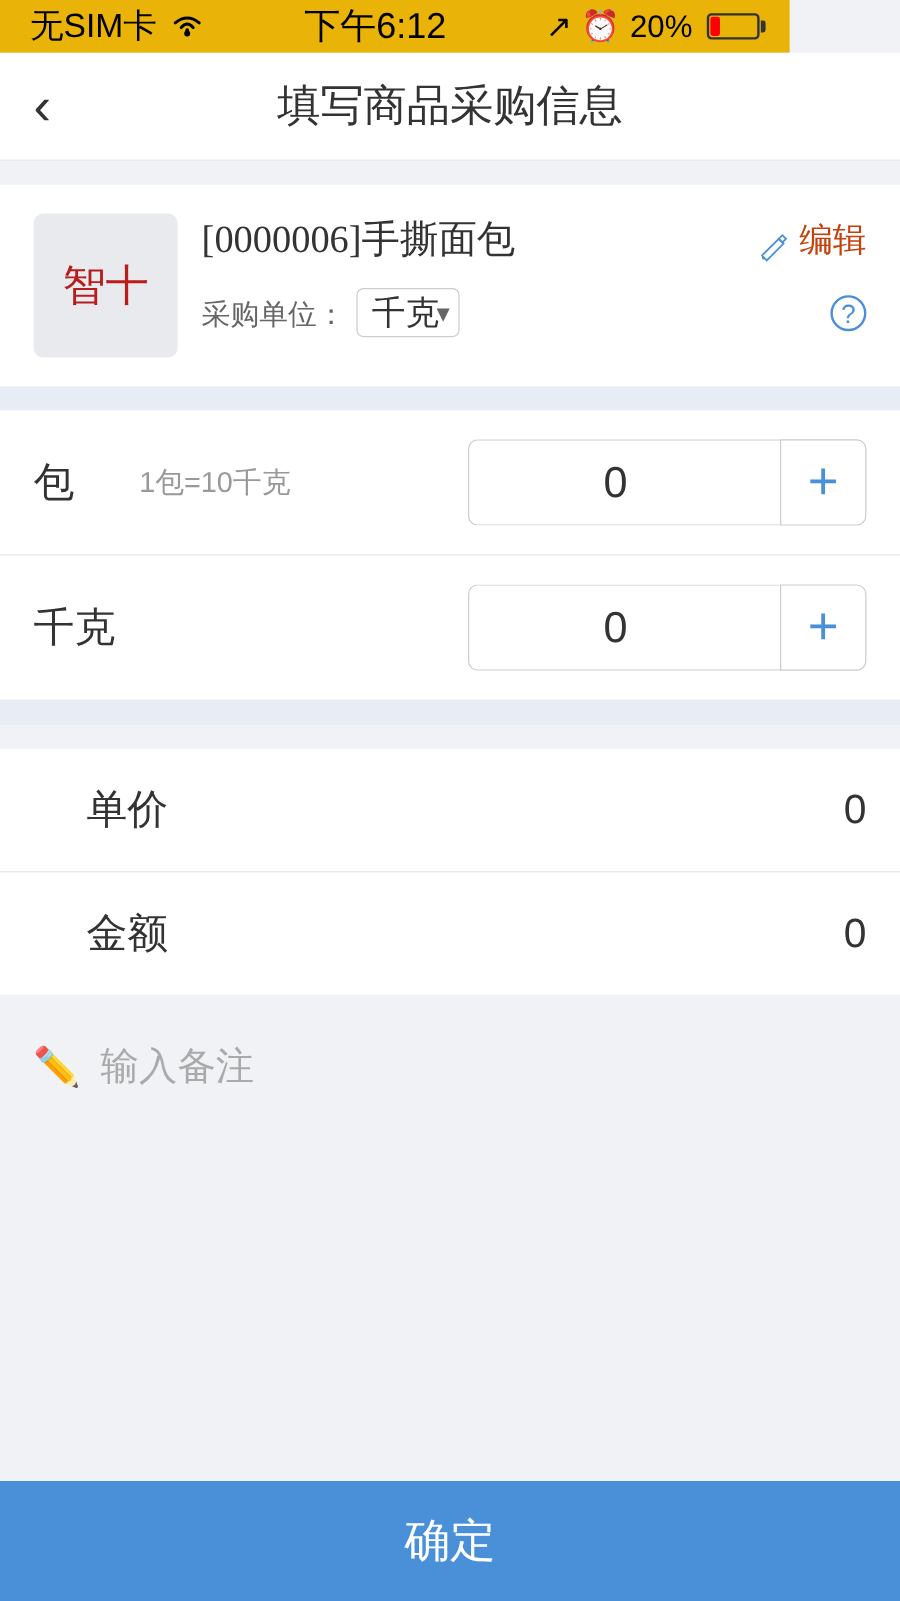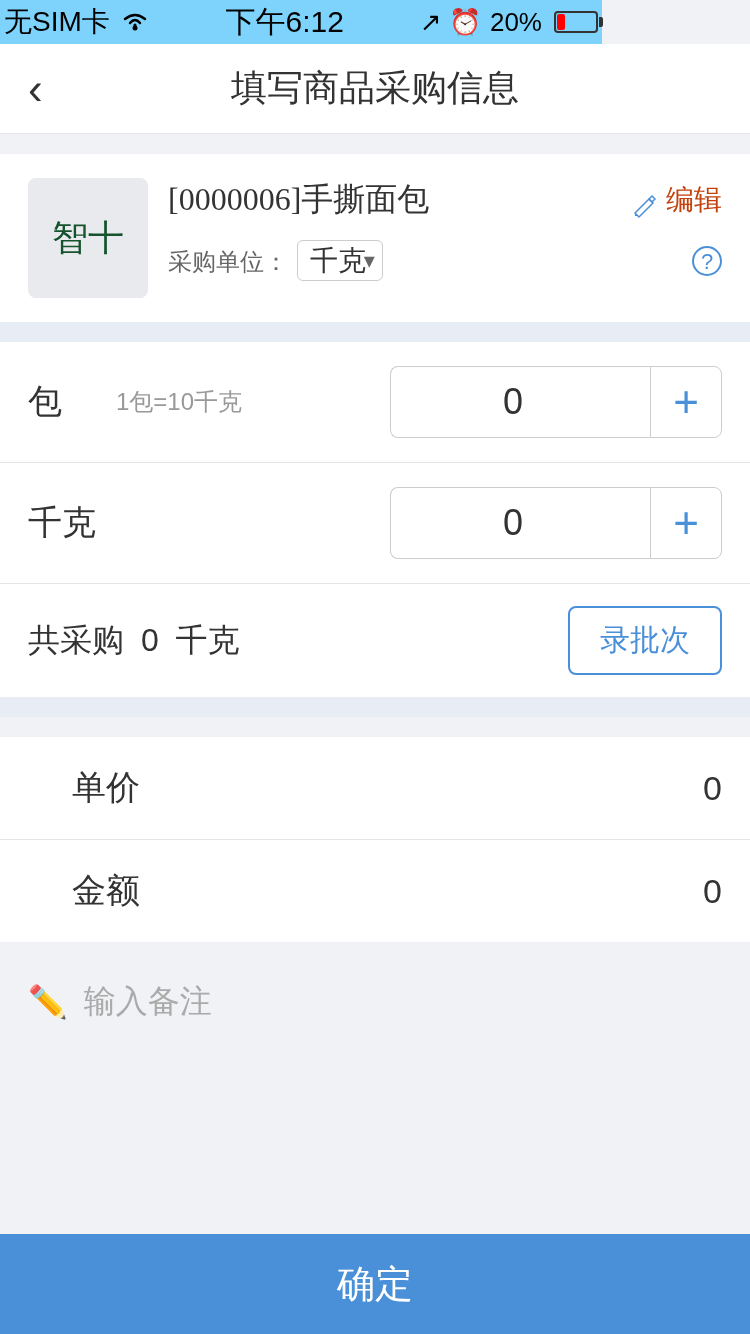--- a/index.html
+++ b/index.html
@@ -8,27 +8,27 @@
       width: 750px;
       min-height: 1334px;
       font-family: -apple-system, "PingFang SC", "Helvetica Neue", sans-serif;
       background: #f0f2f5;
       color: #333;
       font-size: 32px;
     }
 
     
     .status-bar {
-      width: 602px;
+      width: 658px;
       height: 44px;
-      background: #7dd3fc;
+      background: #eab308;
       display: flex;
       align-items: center;
       justify-content: space-between;
-      padding: 0 4px;
+      padding: 0 25px;
       font-size: 28px;
       color: #000;
     }
     .status-left { display: flex; align-items: center; gap: 10px; }
     .status-center { font-weight: 500; font-size: 30px; }
     .status-right { display: flex; align-items: center; gap: 8px; font-size: 26px; }
     .battery-icon {
       display: inline-block;
       width: 44px;
       height: 22px;
@@ -97,21 +97,21 @@
       height: 120px;
       background: #e8eaed;
       border-radius: 8px;
       display: flex;
       align-items: center;
       justify-content: center;
       flex-shrink: 0;
     }
     .product-thumb-logo {
       font-size: 36px;
-      color: #14532d;
+      color: #b91c1c;
     }
     .product-info { flex: 1; }
     .product-name-row {
       display: flex;
       justify-content: space-between;
       align-items: center;
     }
     .product-name {
       font-size: 32px;
       color: #333;
@@ -399,28 +399,20 @@
 
     <div class="input-row">
       <span class="input-row-label">千克</span>
       <span class="input-row-sublabel"></span>
       <div class="input-row-right">
         <input class="qty-input" type="number" value="0" style="">
         <div class="qty-plus">+</div>
       </div>
     </div>
 
-    <div class="summary-row">
-      <div>
-        <span class="summary-text">共采购</span>
-        <span class="summary-text" style="margin: 0 8px;">0</span>
-        <span class="summary-text">千克</span>
-      </div>
-      <button class="batch-btn">录批次</button>
-    </div>
   </div>
 
   <div class="divider-band"></div>
 
   <div class="info-section">
     <div class="info-row">
       <span class="info-label">单价</span>
       <span class="info-value">0</span>
     </div>
     <div class="info-row">

